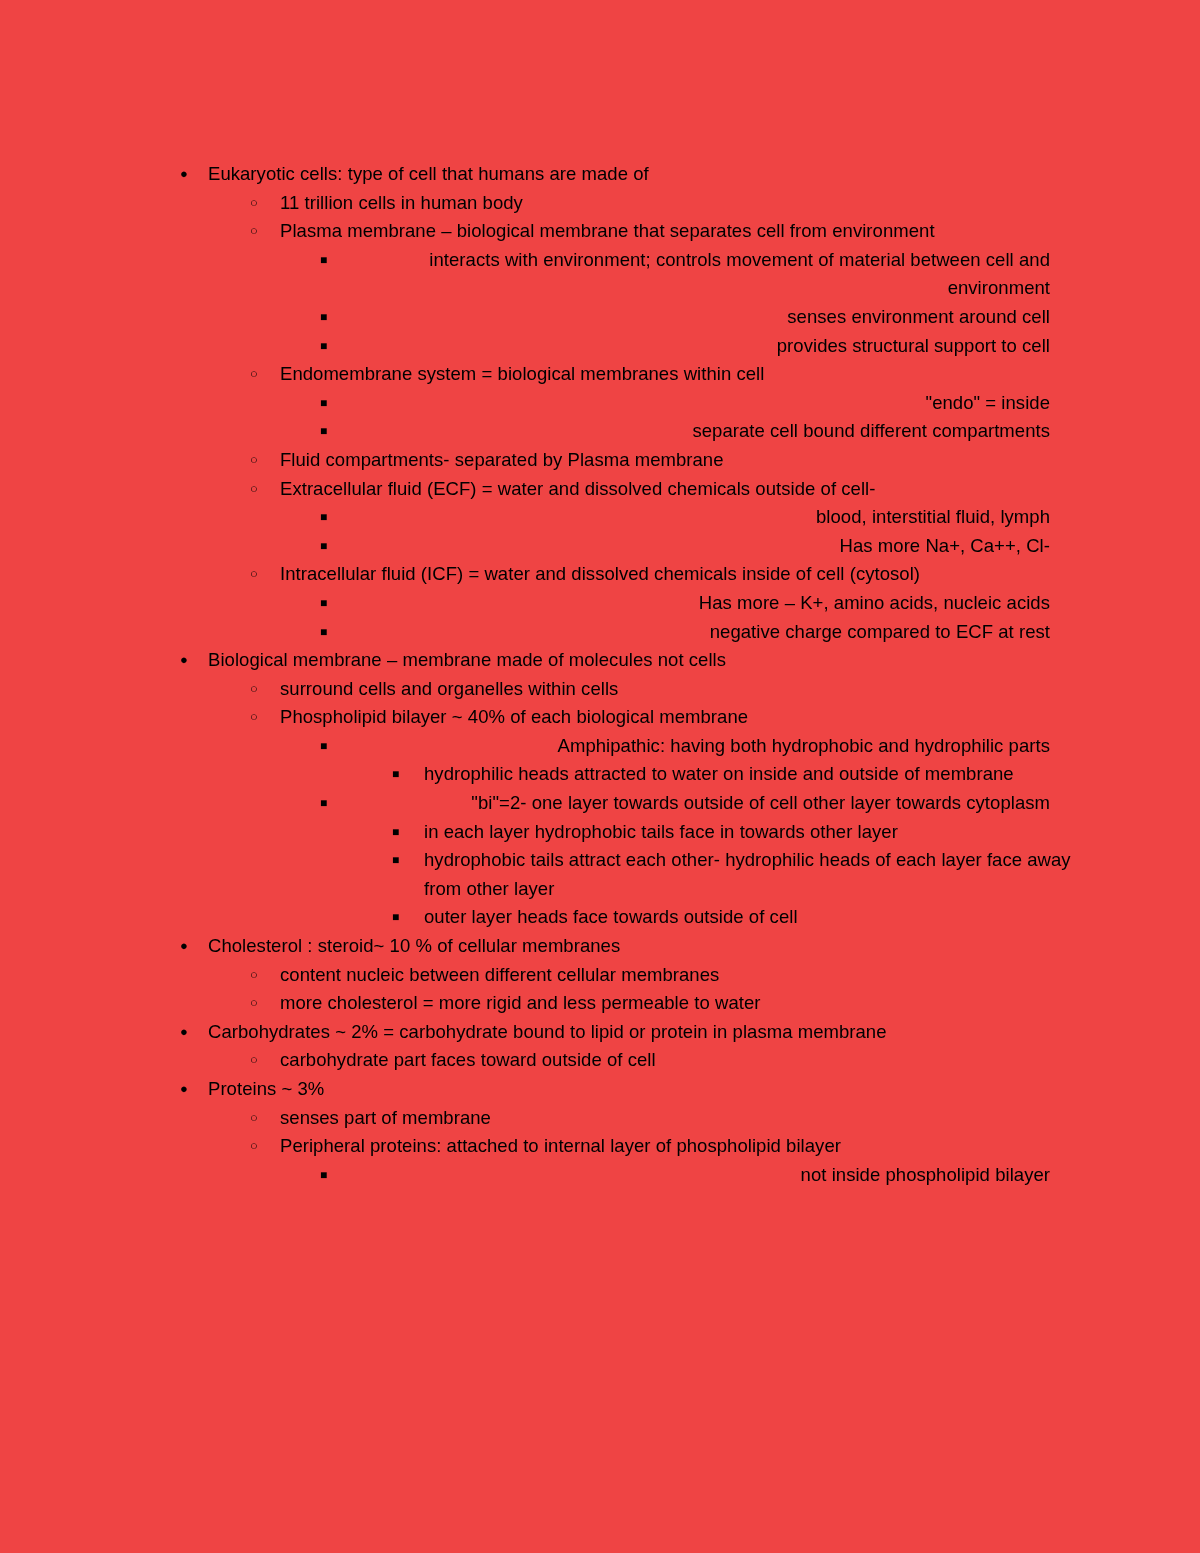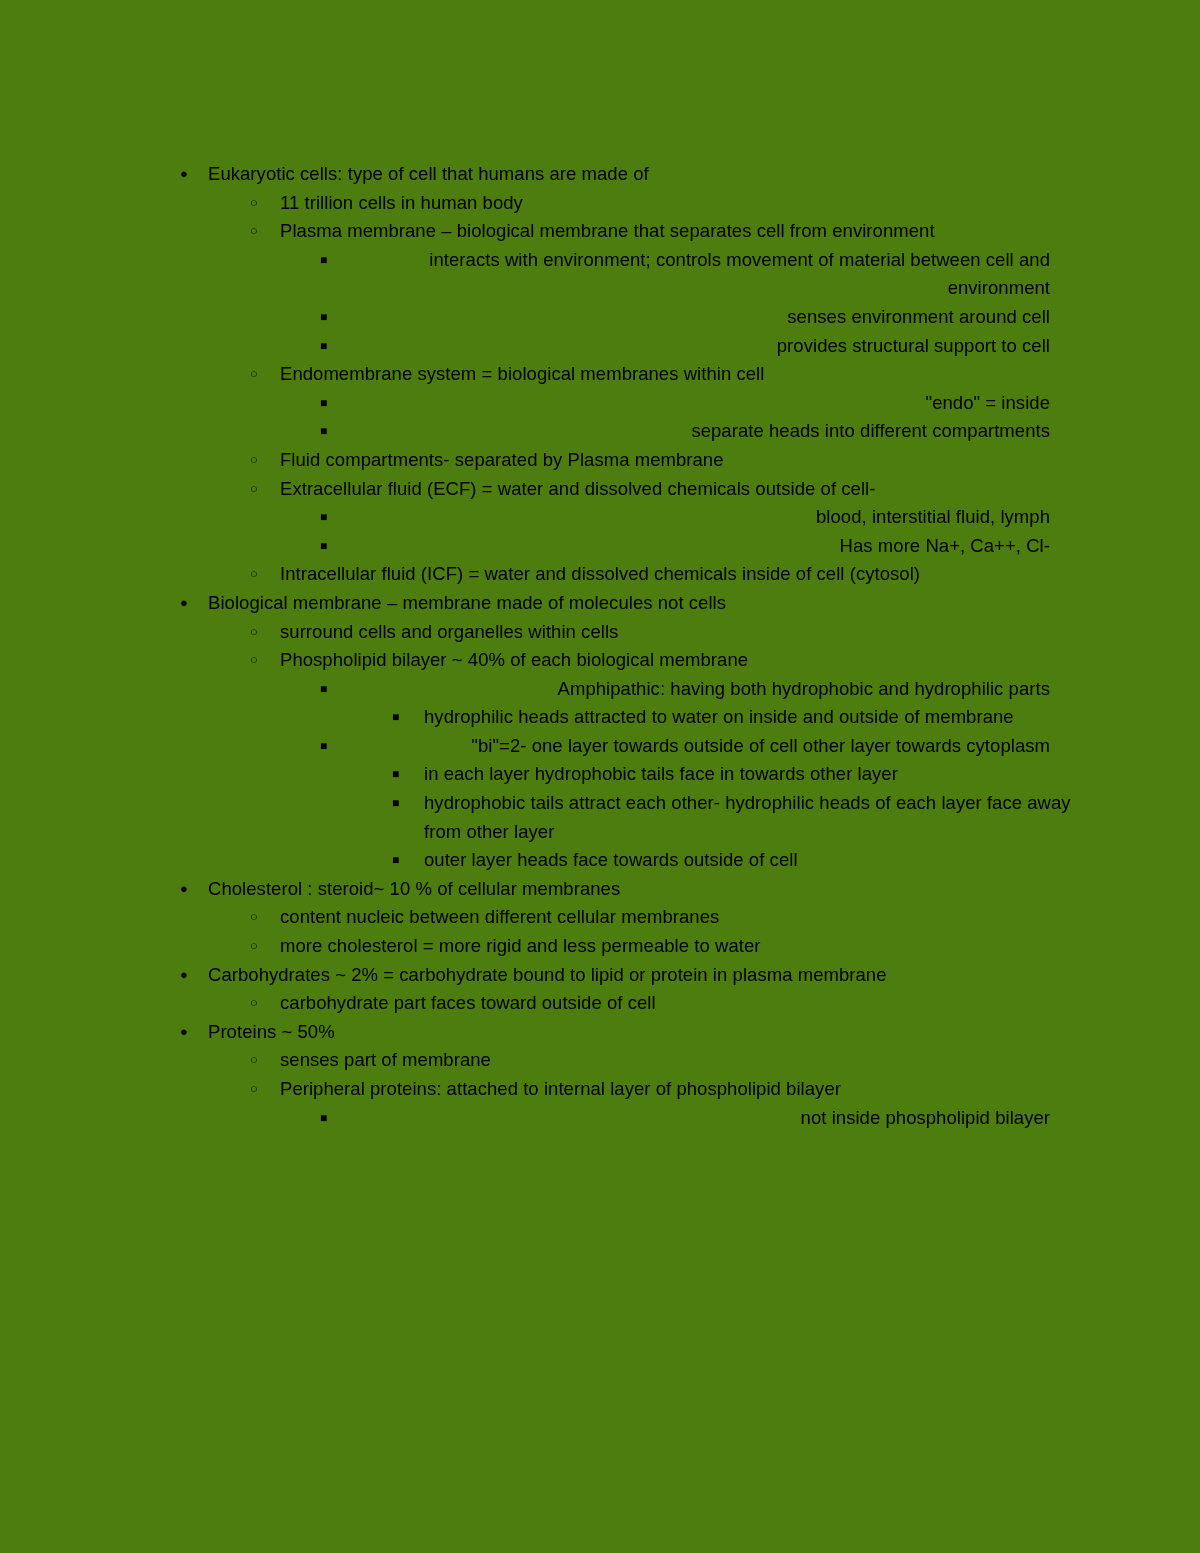--- a/index.html
+++ b/index.html
@@ -12,21 +12,21 @@
     width: 1200px;
     height: 1553px;
     font-family: "Liberation Sans", sans-serif;
     color: #000000;
     -webkit-font-smoothing: none;
   }
   .page {
     position: relative;
     width: 1200px;
     height: 1553px;
-    background: #4d7c0f;
+    background: #ef4444;
     box-sizing: border-box;
     padding: 160px 120px 0 120px;
   }
   .outline {
     list-style: none;
     margin: 0;
     padding: 0;
   }
   .outline ul {
     list-style: none;
@@ -136,21 +136,21 @@
               <ul>
                 <li class="node lvl3">
                   <div class="row">
                     <span class="bullet square"></span>
                     <span class="text">"endo" = inside</span>
                   </div>
                 </li>
                 <li class="node lvl3">
                   <div class="row">
                     <span class="bullet square"></span>
-                    <span class="text">separate heads into different compartments</span>
+                    <span class="text">separate cell bound different compartments</span>
                   </div>
                 </li>
               </ul>
             </li>
             <li class="node lvl2">
               <div class="row">
                 <span class="bullet circle"></span>
                 <span class="text">Fluid compartments- separated by Plasma membrane</span>
               </div>
             </li>
@@ -172,20 +172,34 @@
                     <span class="text">Has more Na+, Ca++, Cl-</span>
                   </div>
                 </li>
               </ul>
             </li>
             <li class="node lvl2">
               <div class="row">
                 <span class="bullet circle"></span>
                 <span class="text">Intracellular fluid (ICF) = water and dissolved chemicals inside of cell (cytosol)</span>
               </div>
+              <ul>
+                <li class="node lvl3">
+                  <div class="row">
+                    <span class="bullet square"></span>
+                    <span class="text">Has more – K+, amino acids, nucleic acids</span>
+                  </div>
+                </li>
+                <li class="node lvl3">
+                  <div class="row">
+                    <span class="bullet square"></span>
+                    <span class="text">negative charge compared to ECF at rest</span>
+                  </div>
+                </li>
+              </ul>
             </li>
           </ul>
         </li>
         <li class="node lvl1">
           <div class="row">
             <span class="bullet disc"></span>
             <span class="text">Biological membrane – membrane made of molecules not cells</span>
           </div>
           <ul>
             <li class="node lvl2">
@@ -274,21 +288,21 @@
               <div class="row">
                 <span class="bullet circle"></span>
                 <span class="text">carbohydrate part faces toward outside of cell</span>
               </div>
             </li>
           </ul>
         </li>
         <li class="node lvl1">
           <div class="row">
             <span class="bullet disc"></span>
-            <span class="text">Proteins ~ 50%</span>
+            <span class="text">Proteins ~ 3%</span>
           </div>
           <ul>
             <li class="node lvl2">
               <div class="row">
                 <span class="bullet circle"></span>
                 <span class="text">senses part of membrane</span>
               </div>
             </li>
             <li class="node lvl2">
               <div class="row">

